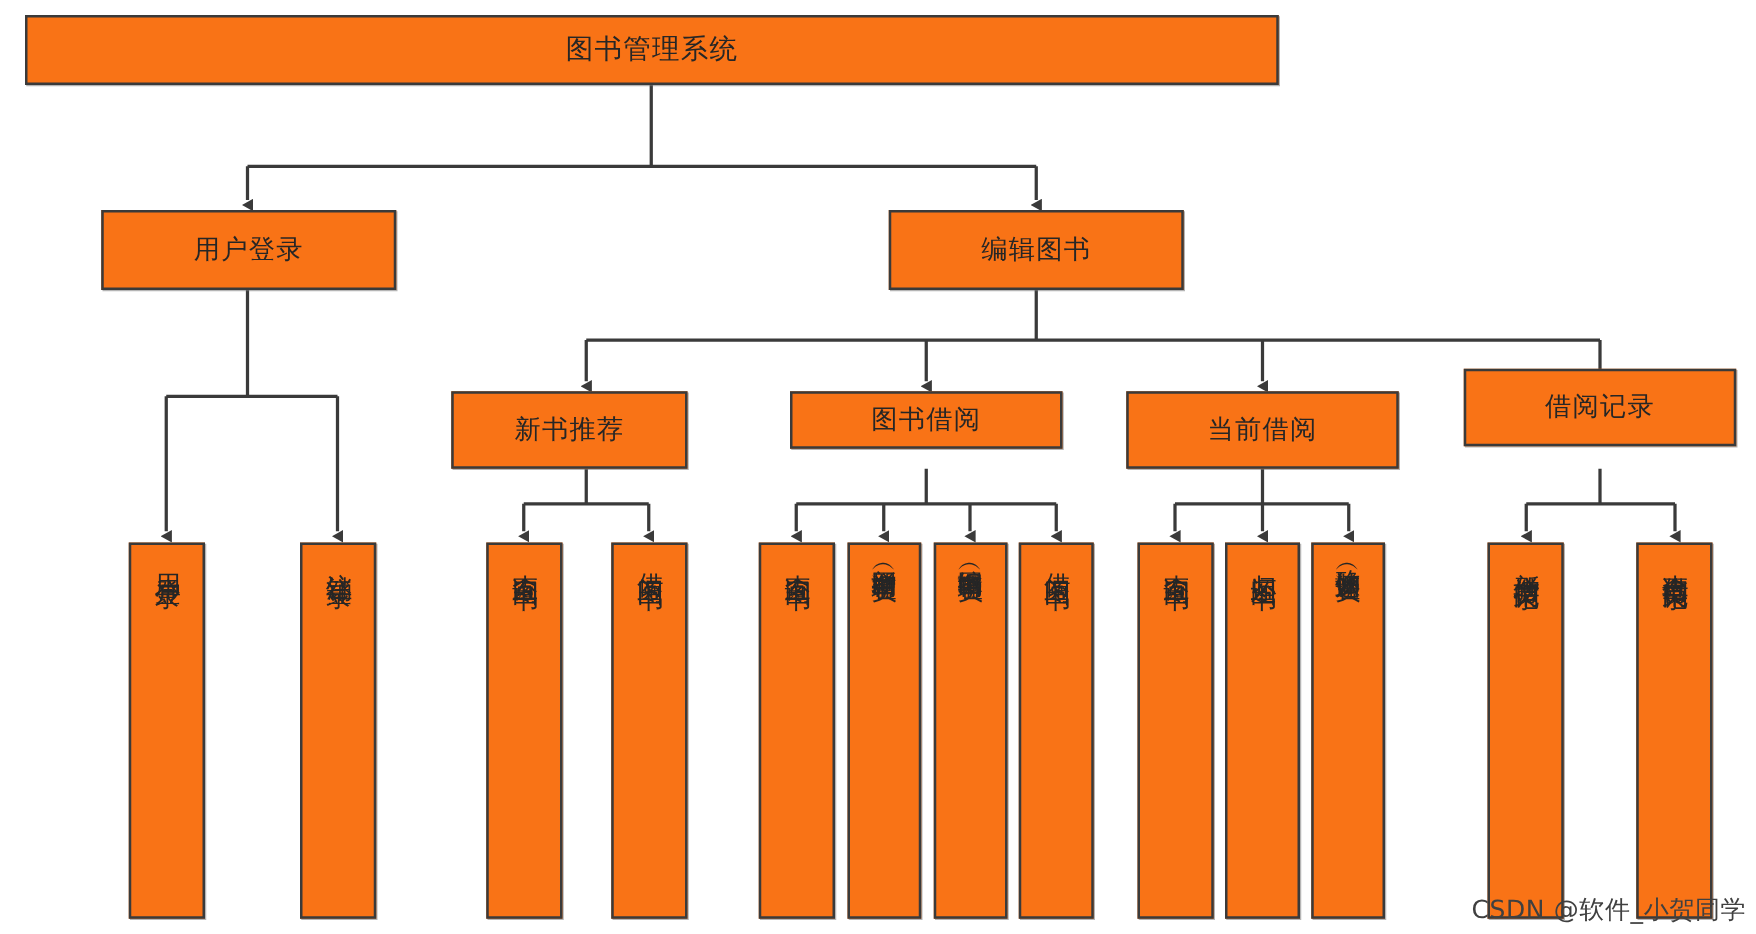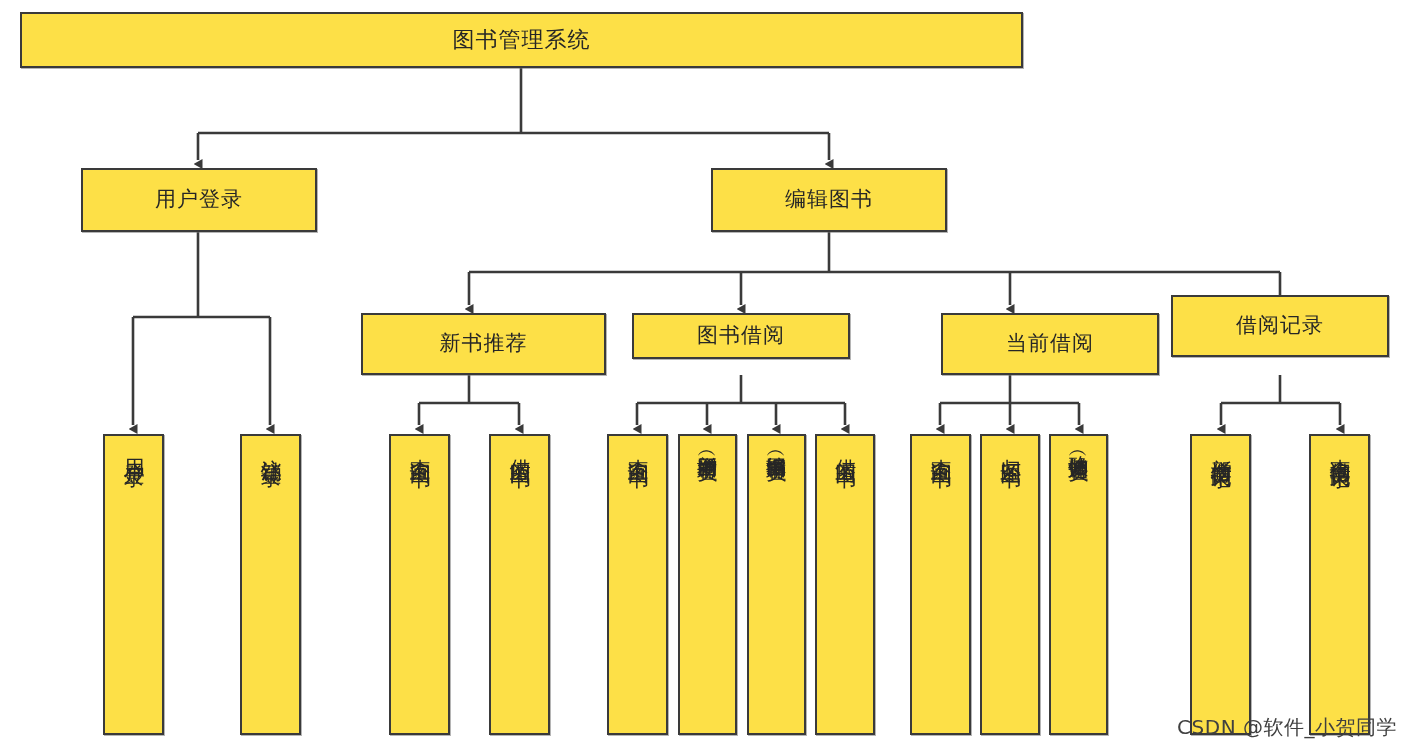--- a/index.html
+++ b/index.html
@@ -22,21 +22,21 @@
     position: absolute;
     left: 0;
     top: 0;
     width: 1405px;
     height: 747px;
     pointer-events: none;
   }
   .node {
     position: absolute;
     box-sizing: border-box;
-    background: #fde047;
+    background: #f97316;
     border: 2px solid #3a3a3a;
     box-shadow: 1px 1px 0 rgba(120,120,120,0.55);
     display: flex;
     align-items: center;
     justify-content: center;
     z-index: 2;
   }
   .node-label {
     color: #262626;
     letter-spacing: 1px;
@@ -148,27 +148,27 @@
     <span class="node-label">图书管理系统</span>
   </div>
 
   <div class="node horiz" style="left:81px; top:168px; width:236px; height:64px;">
     <span class="node-label">用户登录</span>
   </div>
   <div class="node horiz" style="left:711px; top:168px; width:236px; height:64px;">
     <span class="node-label">编辑图书</span>
   </div>
 
-  <div class="node horiz" style="left:361px; top:313px; width:245px; height:62px;">
+  <div class="node horiz" style="left:361px; top:313px; width:189px; height:62px;">
     <span class="node-label">新书推荐</span>
   </div>
   <div class="node horiz" style="left:632px; top:313px; width:218px; height:46px;">
     <span class="node-label">图书借阅</span>
   </div>
-  <div class="node horiz" style="left:901px; top:313px; width:218px; height:62px;margin-left:40px;">
+  <div class="node horiz" style="left:901px; top:313px; width:218px; height:62px;">
     <span class="node-label">当前借阅</span>
   </div>
   <div class="node horiz" style="left:1171px; top:295px; width:218px; height:62px;">
     <span class="node-label">借阅记录</span>
   </div>
 
   <div class="node vert" style="left:103px; top:434px; width:61px; height:301px;">
     <span class="node-label">用户登录</span>
   </div>
   <div class="node vert" style="left:240px; top:434px; width:61px; height:301px;">

